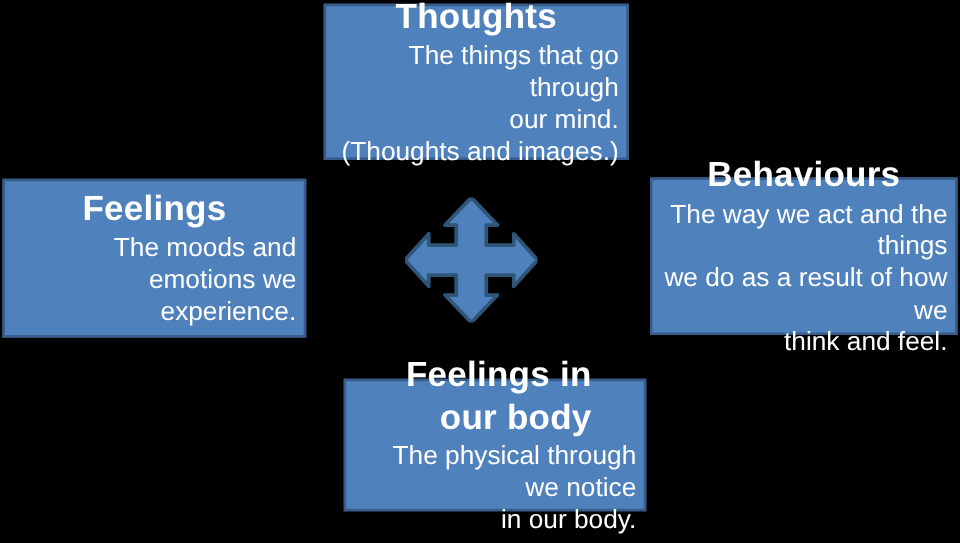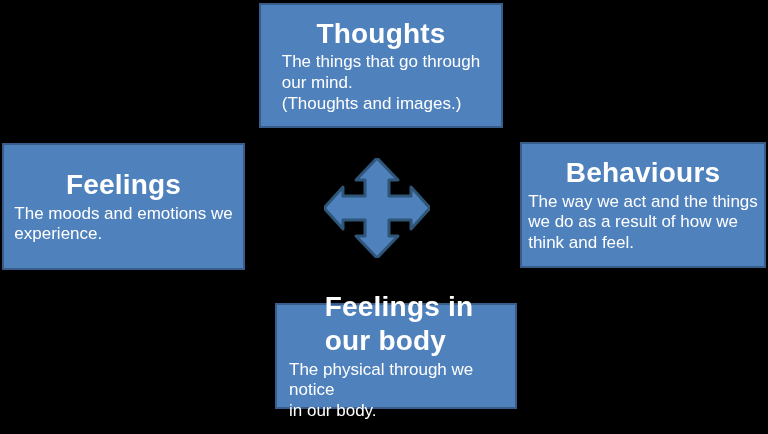--- a/index.html
+++ b/index.html
@@ -25,32 +25,32 @@
   }
   .box {
     position: absolute;
     background: var(--box-fill);
     border: 2.5px solid var(--box-border);
     color: var(--text);
     display: flex;
     flex-direction: column;
     justify-content: center;
     align-items: center;
-    text-align: left;
+    text-align: right;
     padding: 2px 6px;
   }
   .box-title {
     font-size: 28px;
     font-weight: bold;
     line-height: 1.2;
     white-space: pre-line;
     letter-spacing: 0.2px;
   }
   .box-body {
-    font-size: 17px;
+    font-size: 21px;
     font-weight: normal;
     line-height: 1.22;
     white-space: pre-line;
     margin-top: 2px;
   }
   #box-thoughts   { left: 259px; top: 3px;   width: 244px; height: 125px; }
   #box-feelings   { left: 2px;   top: 143px; width: 243px; height: 127px; }
   #box-behaviours { left: 520px; top: 142px; width: 246px; height: 126px; }
   #box-body-feelings { left: 275px; top: 303px; width: 242px; height: 106px; padding-left: 12px; }
   .center-arrow {

